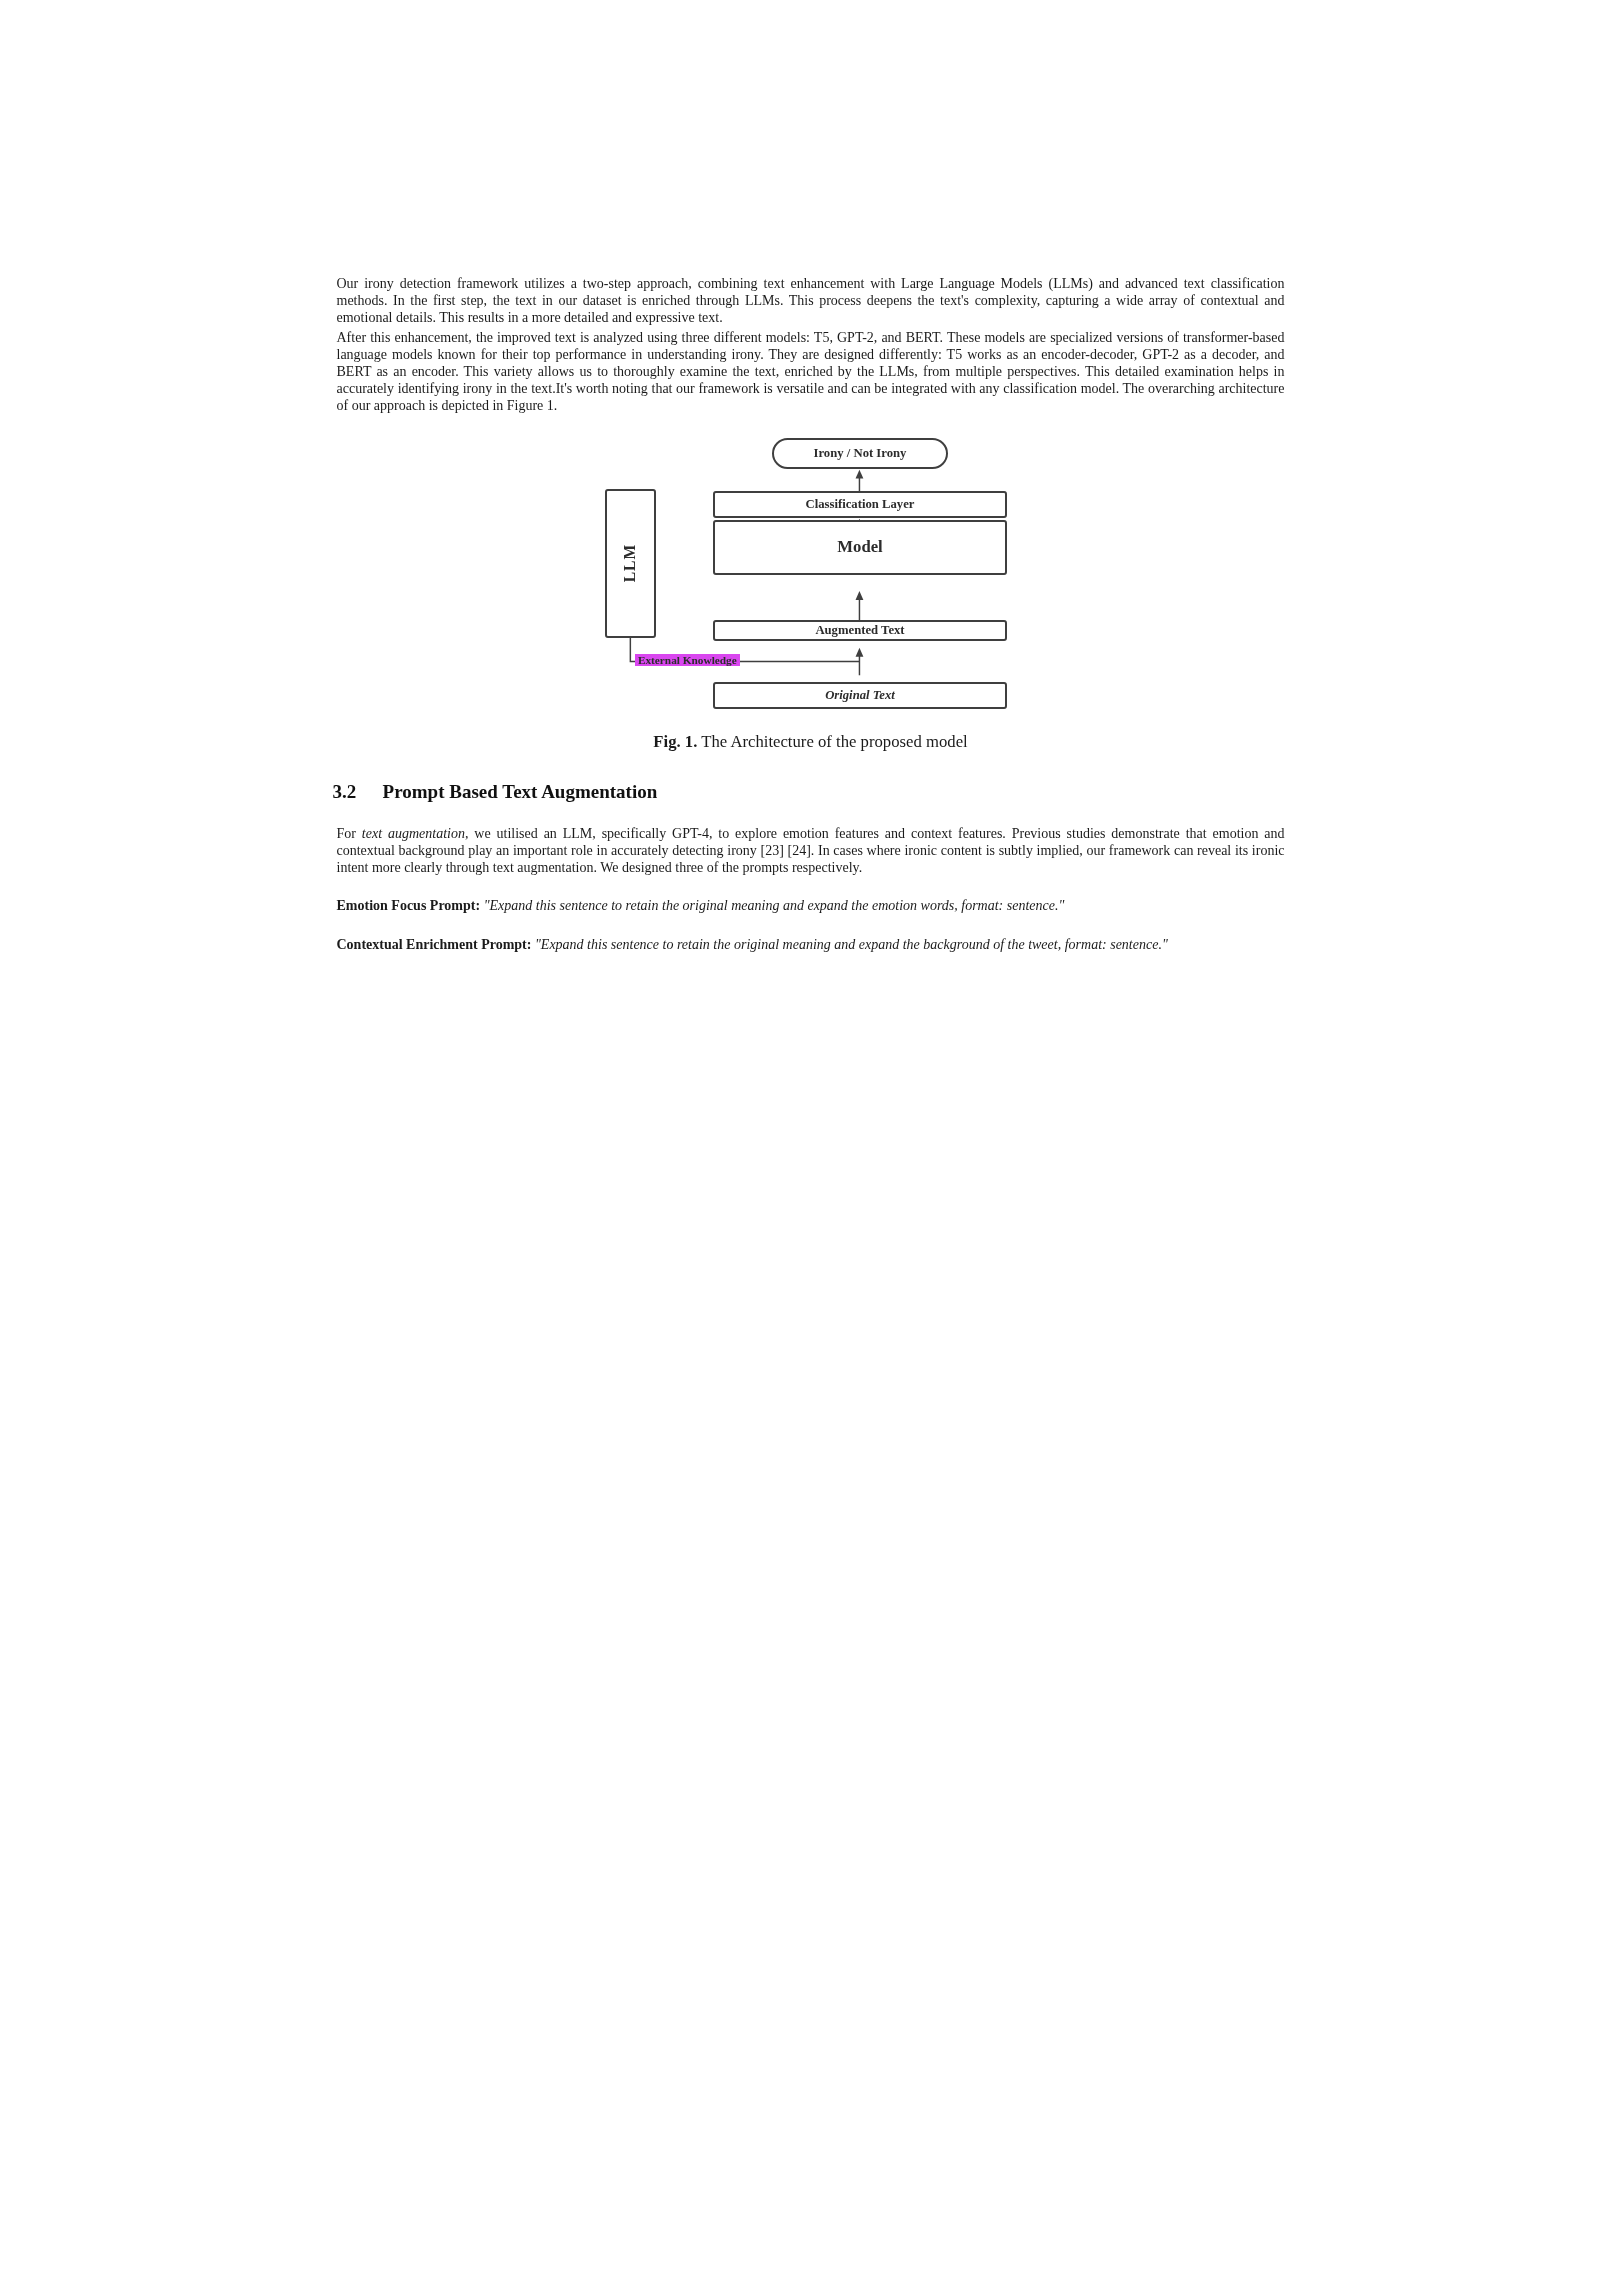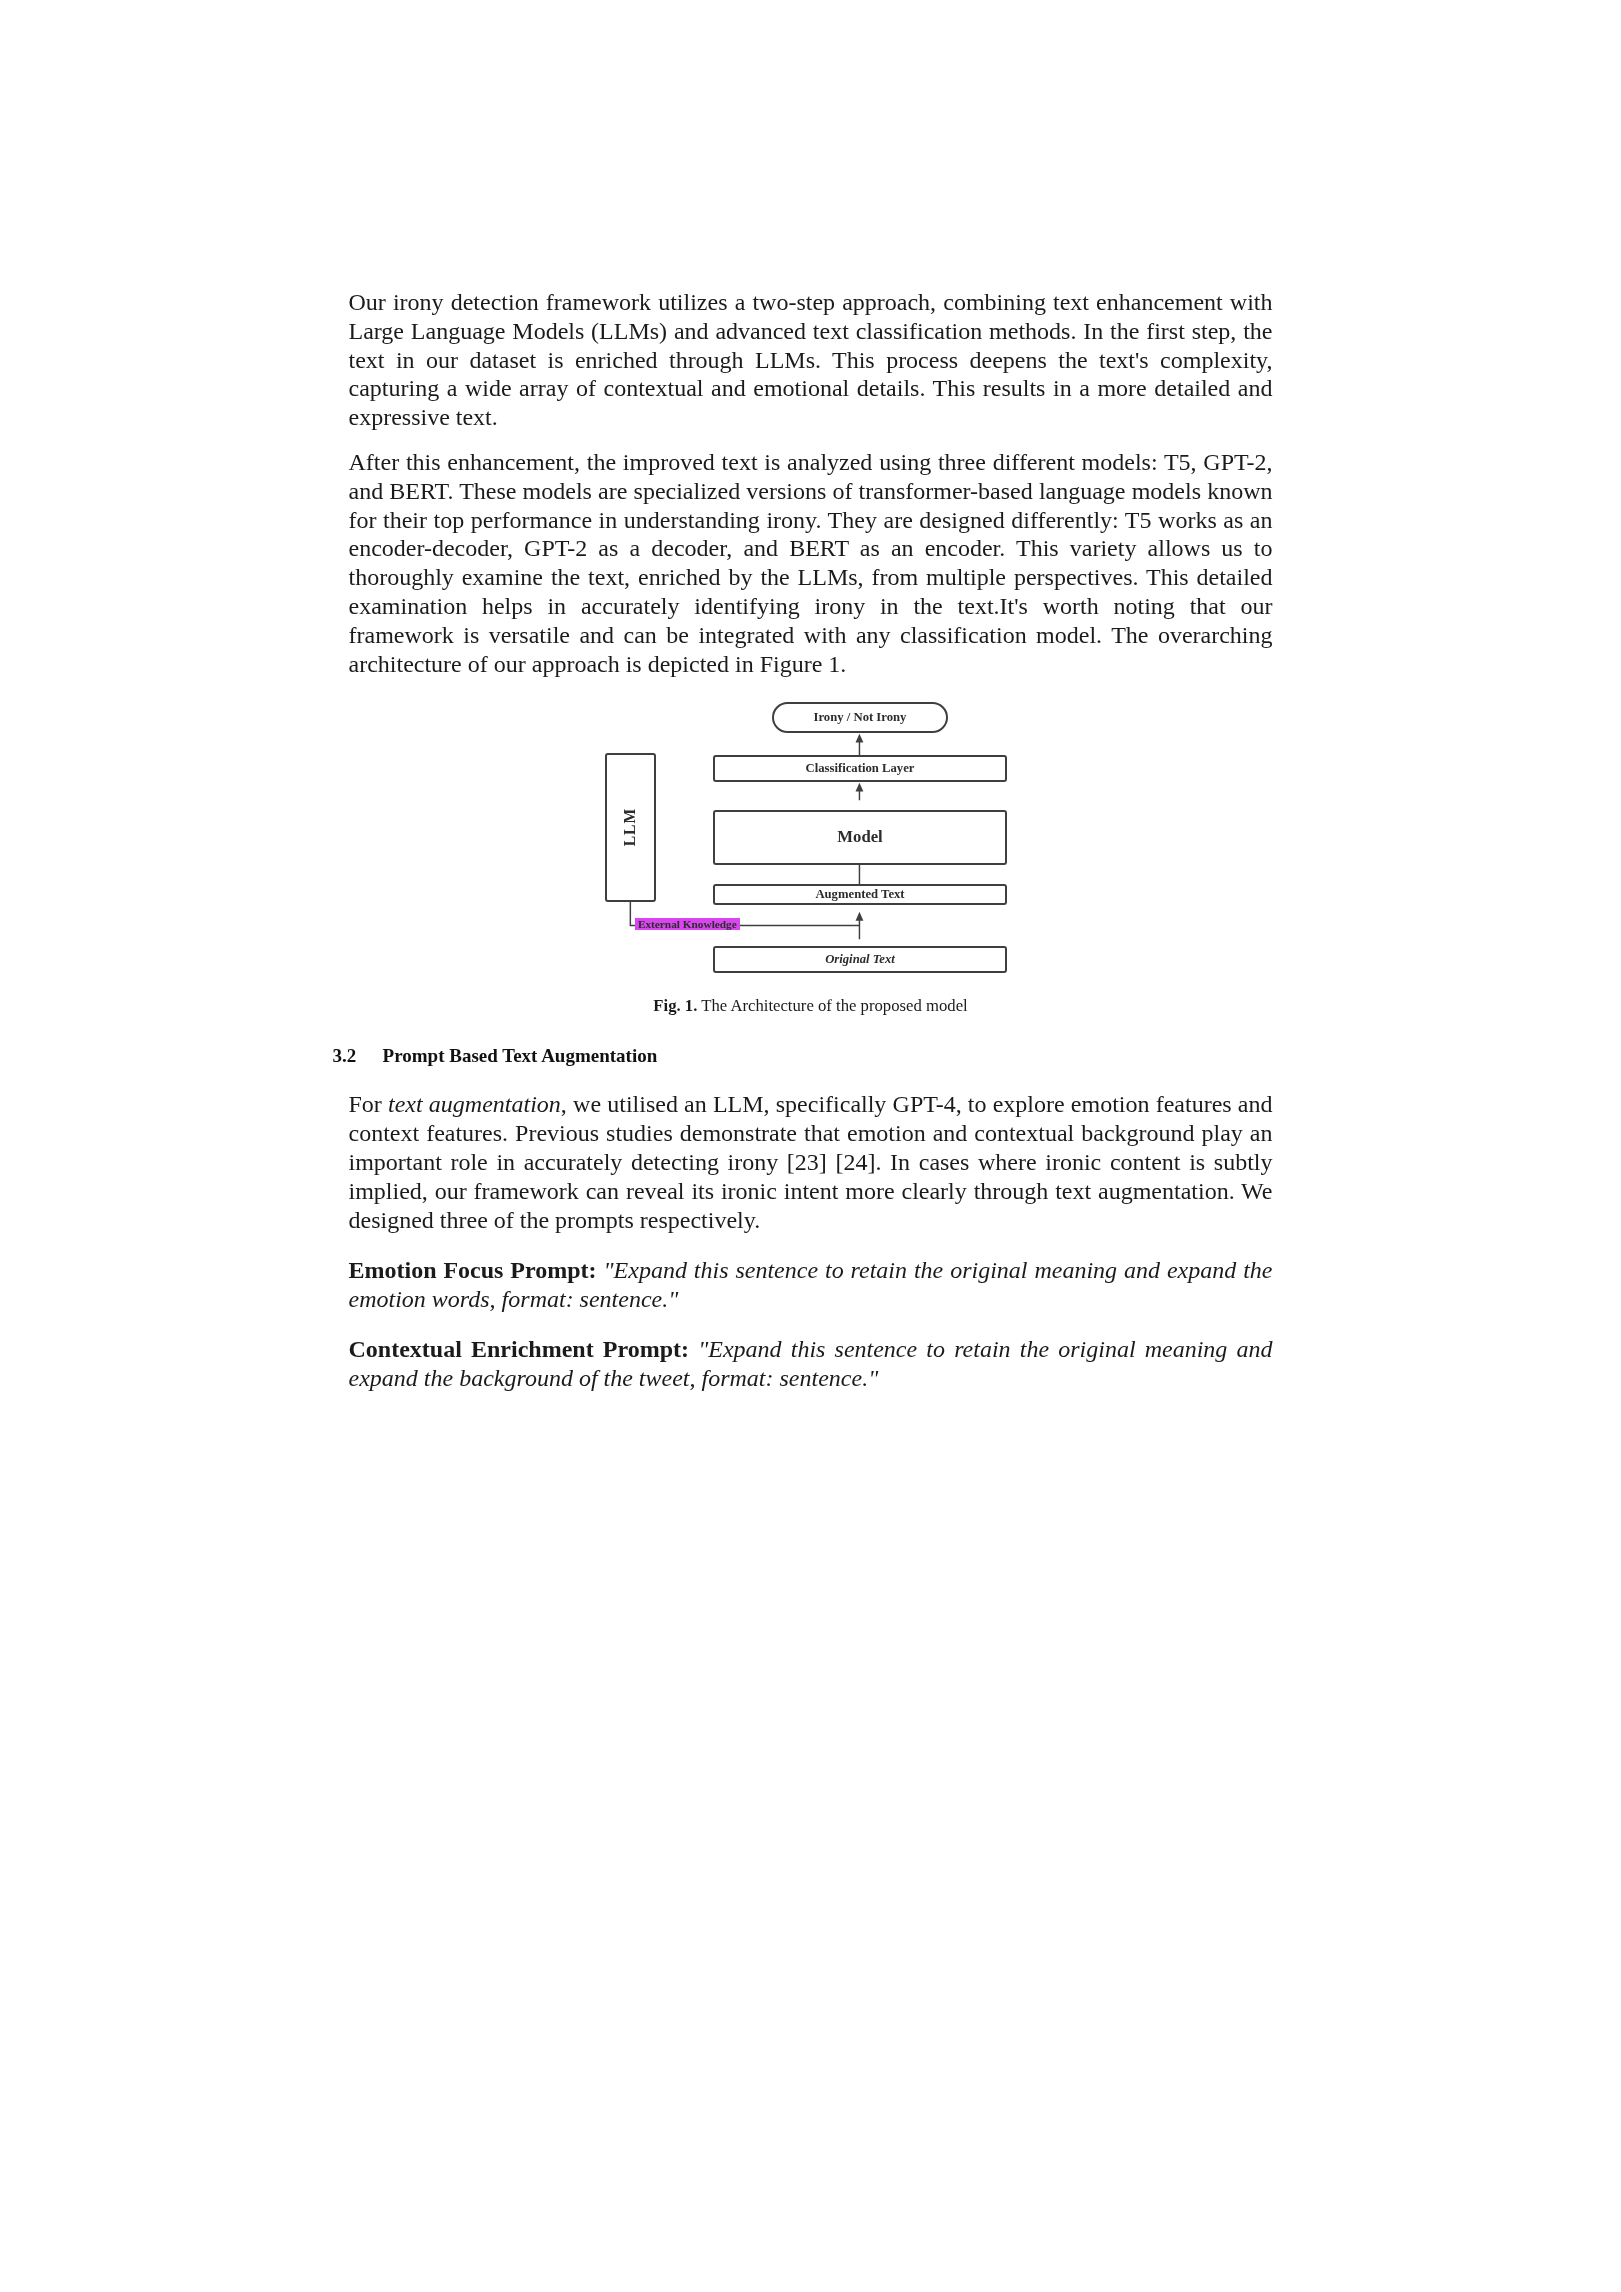--- a/index.html
+++ b/index.html
@@ -15,24 +15,24 @@
     overflow: hidden;
     font-family: "Liberation Serif", "DejaVu Serif", serif;
     color: #1b1b1b;
   }
   .column {
     width: 956px;
     margin: 0 auto;
     padding-top: 272px;
   }
   .body-text {
-    font-size: 24px;
+    font-size: 14px;
     line-height: 1.2;
     text-align: justify;
-    margin: 16px;
+    margin: 4px;
   }
   .arch-figure {
     width: 421px;
     margin: 23.5px auto 0 auto;
   }
   .diagram {
     position: relative;
     width: 421px;
     height: 267px;
   }
@@ -60,21 +60,21 @@
     font-weight: bold;
     font-size: 12.7px;
     color: #2c2c2c;
     border-radius: 2.9px;
   }
   .node.pill {
     left: 172px; top: 0; width: 176px; height: 31px;
     border-radius: 15.7px;
   }
   .node.classification { left: 113px; top: 53px;  width: 294px; height: 27.4px; }
-  .node.model          { left: 113px; top: 108px; width: 294px; height: 55px; font-size: 16.7px; }
+  .node.model          { left: 113px; top: 82px; width: 294px; height: 55px; font-size: 16.7px; }
   .node.augmented      { left: 113px; top: 182px; width: 294px; height: 21px; }
   .node.original       { left: 113px; top: 244px; width: 294px; height: 27.4px; font-style: italic; }
   .node.llm            { left: 4.9px;   top: 51px;  width: 51px;  height: 149px; }
   .node.llm .vert {
     transform: rotate(-90deg);
     font-size: 15.7px;
     letter-spacing: 1px;
     white-space: nowrap;
   }
   .ext-label {

